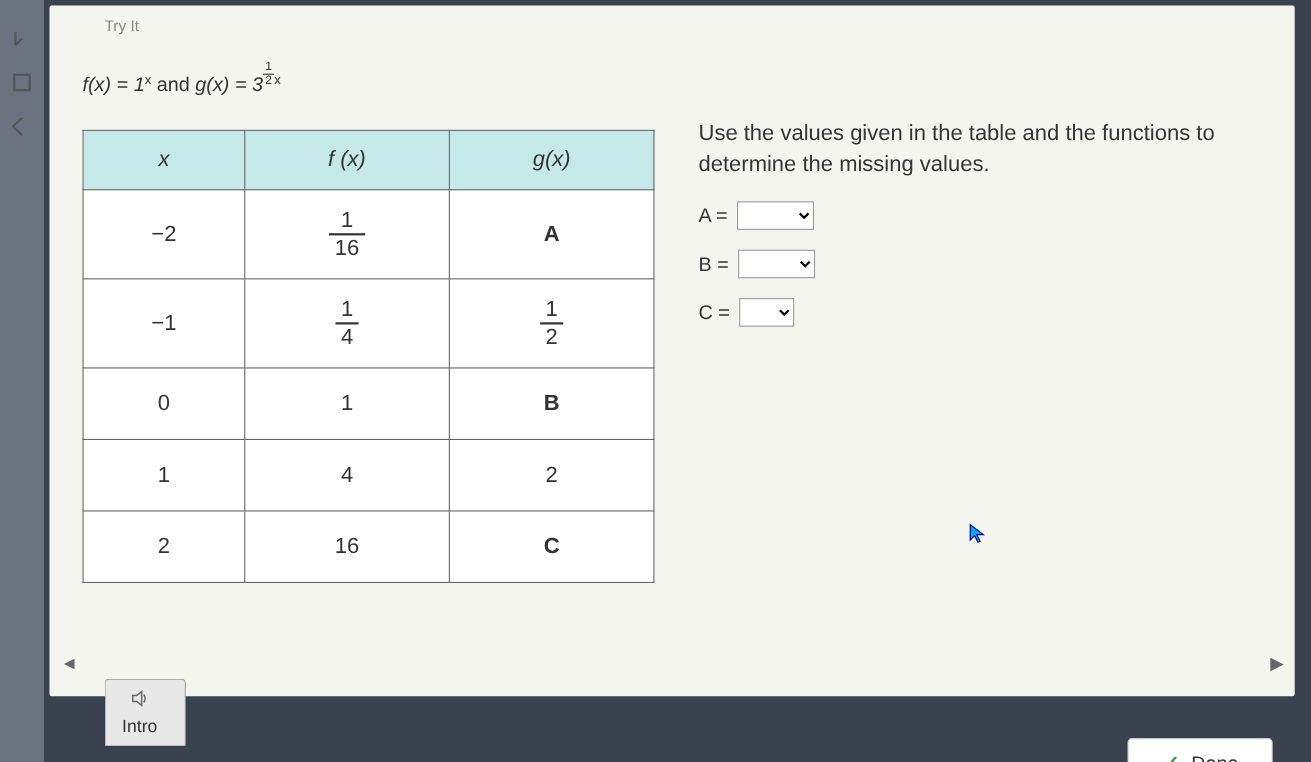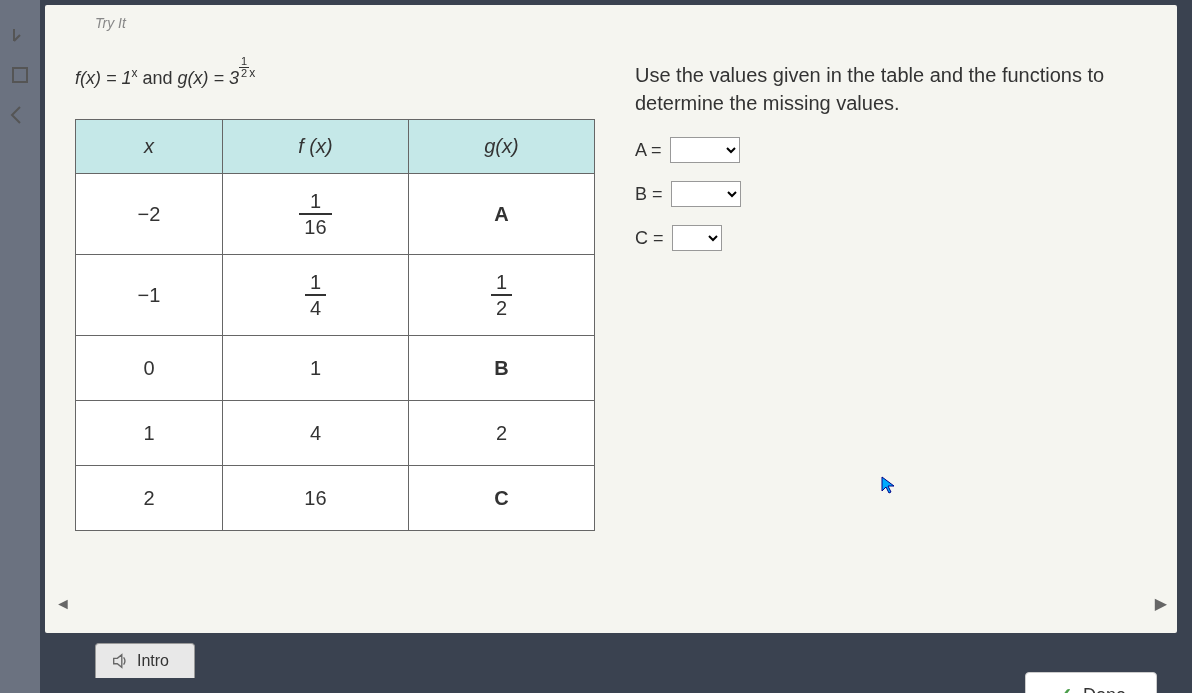--- a/index.html
+++ b/index.html
@@ -51,33 +51,33 @@
       top: 5px;
       right: 15px;
       bottom: 60px;
       background: #f5f5f0;
       border-radius: 2px;
     }
     .header-area {
       padding: 10px 20px 5px 50px;
       color: #888;
       font-size: 14px;
-      font-style: italic;
     }
     .content-area {
       display: flex;
       padding: 20px 20px 20px 30px;
       gap: 40px;
     }
     .left-content {
       flex: 0 0 520px;
     }
     .right-content {
       flex: 1;
       padding-top: 5px;
+      margin-top: 46px;
     }
     .formula-line {
       font-size: 18px;
       color: #333;
       margin-bottom: 30px;
       font-style: italic;
     }
     .formula-line .exp {
       font-size: 12px;
       vertical-align: super;
@@ -175,20 +175,21 @@
       background: #e8e8e8;
       border: 1px solid #999;
       border-bottom: none;
       padding: 8px 25px 8px 15px;
       font-size: 16px;
       color: #333;
       border-radius: 4px 4px 0 0;
       display: flex;
       align-items: center;
       gap: 8px;
+      flex-direction: column;
     }
     .speaker-icon {
       width: 18px;
       height: 18px;
     }
     .done-button {
       position: absolute;
       right: 20px;
       bottom: -40px;
       background: white;

